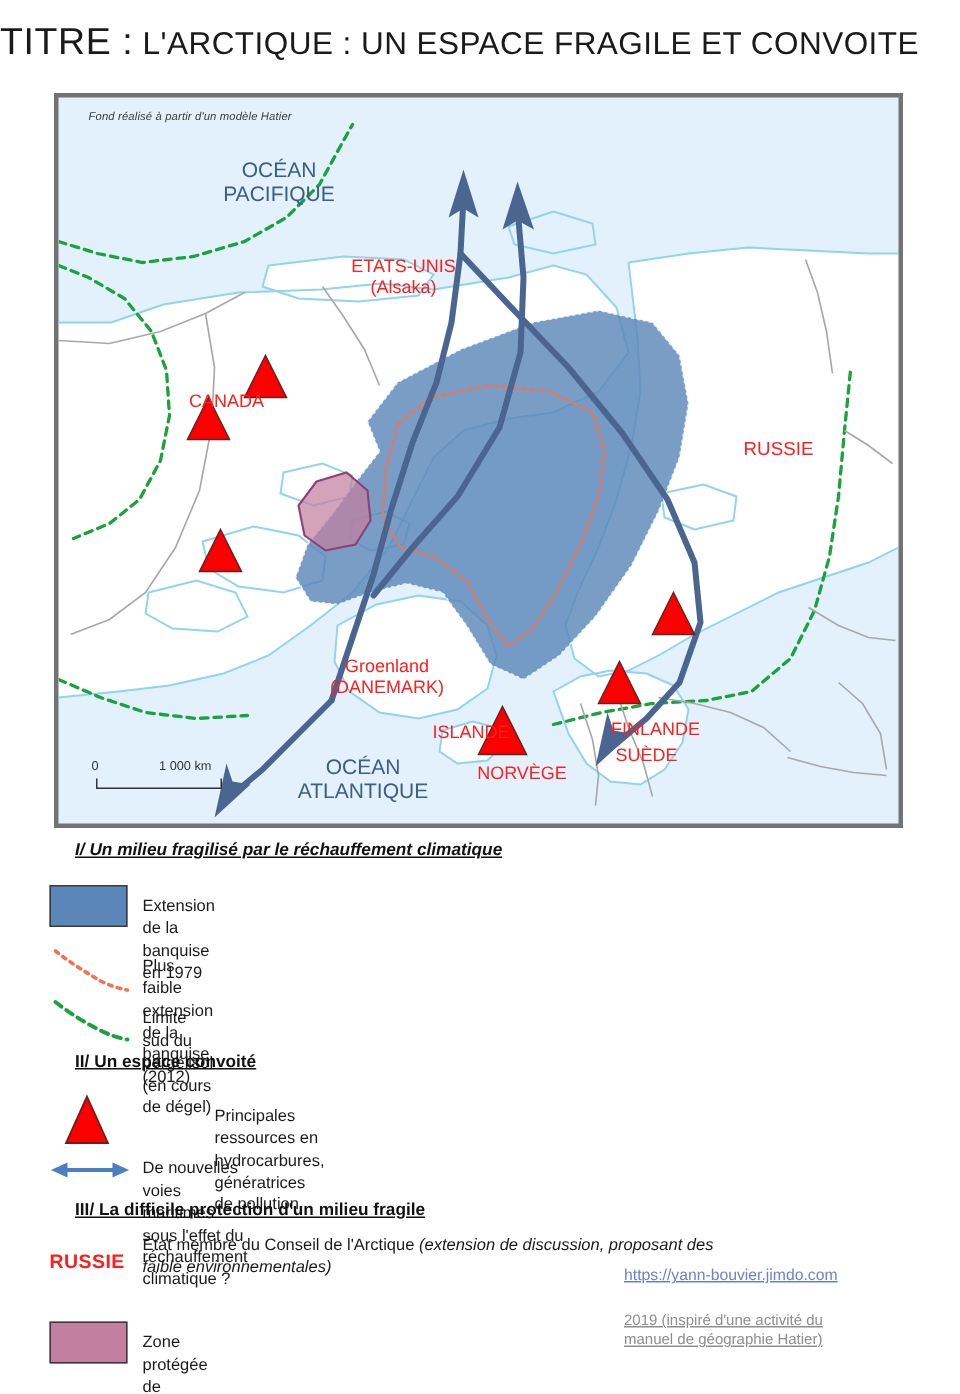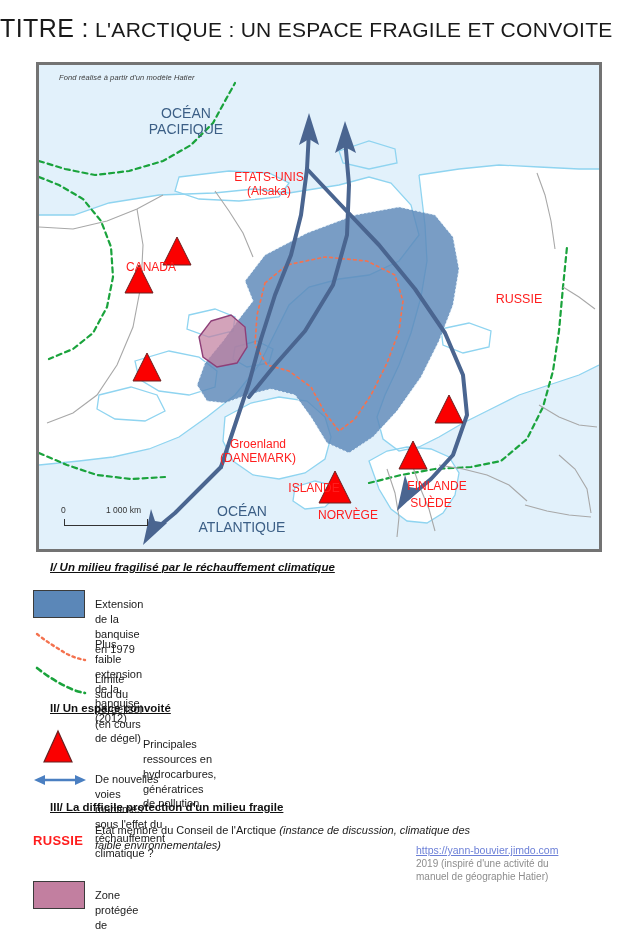--- a/index.html
+++ b/index.html
@@ -62,21 +62,21 @@
     letter-spacing:.3px;
   }
 
   
   #credits{position:absolute;right:14px;top:844px;width:210px;text-align:left;}
   #credit-link{
     font-size:10.5px;color:#6b7fd7;text-decoration:underline;display:block;
     white-space:nowrap;
   }
   #credit-note{
-    font-size:10px;color:#8d8d8d;display:block;line-height:1.3;margin-top:1px;
+    font-size:10px;color:#8d8d8d;display:block;line-height:1.3;margin-top:18px;text-decoration:underline;
   }
 </style>
 </head>
 <body>
 
 <div id="title-bar">
   <span id="title-big">TITRE :</span><span id="title-rest"> L'ARCTIQUE : UN ESPACE FRAGILE ET CONVOITE</span>
 </div>
 
 <div id="map-frame">
@@ -273,21 +273,21 @@
       <polygon points="4,13 15,8 15,18" fill="#4a7fc1"></polygon>
       <polygon points="56,13 45,8 45,18" fill="#4a7fc1"></polygon>
     </svg>
     <div class="leg-text" style="left:95px;top:216px;">De nouvelles voies maritimes sous l'effet du réchauffement climatique ?</div>
   </div>
 
   <div class="sect-head" style="left:50px;top:245px;">III/ La difficile protection d'un milieu fragile</div>
 
   <div class="leg-row">
     <div class="lbl-russie-leg" style="left:33px;top:277px;">RUSSIE</div>
-    <div class="leg-text" style="left:95px;top:267px;width:460px;"><span>État membre du Conseil de l'Arctique </span><i>(instance de discussion, climatique des</i><br><i>faible environnementales)</i></div>
+    <div class="leg-text" style="left:95px;top:267px;width:460px;"><span>État membre du Conseil de l'Arctique </span><i>(extension de discussion, proposant des</i><br><i>faible environnementales)</i></div>
   </div>
 
   <div class="leg-row">
     <div class="sw-box sw-zone" style="left:33px;top:325px;width:52px;height:28px;"></div>
     <div class="leg-text" style="left:95px;top:332px;">Zone protégée de l'Extrême-Arctique canadien</div>
   </div>
 </div>
 
 <div id="credits">
   <a id="credit-link" href="#">https://yann-bouvier.jimdo.com</a>

